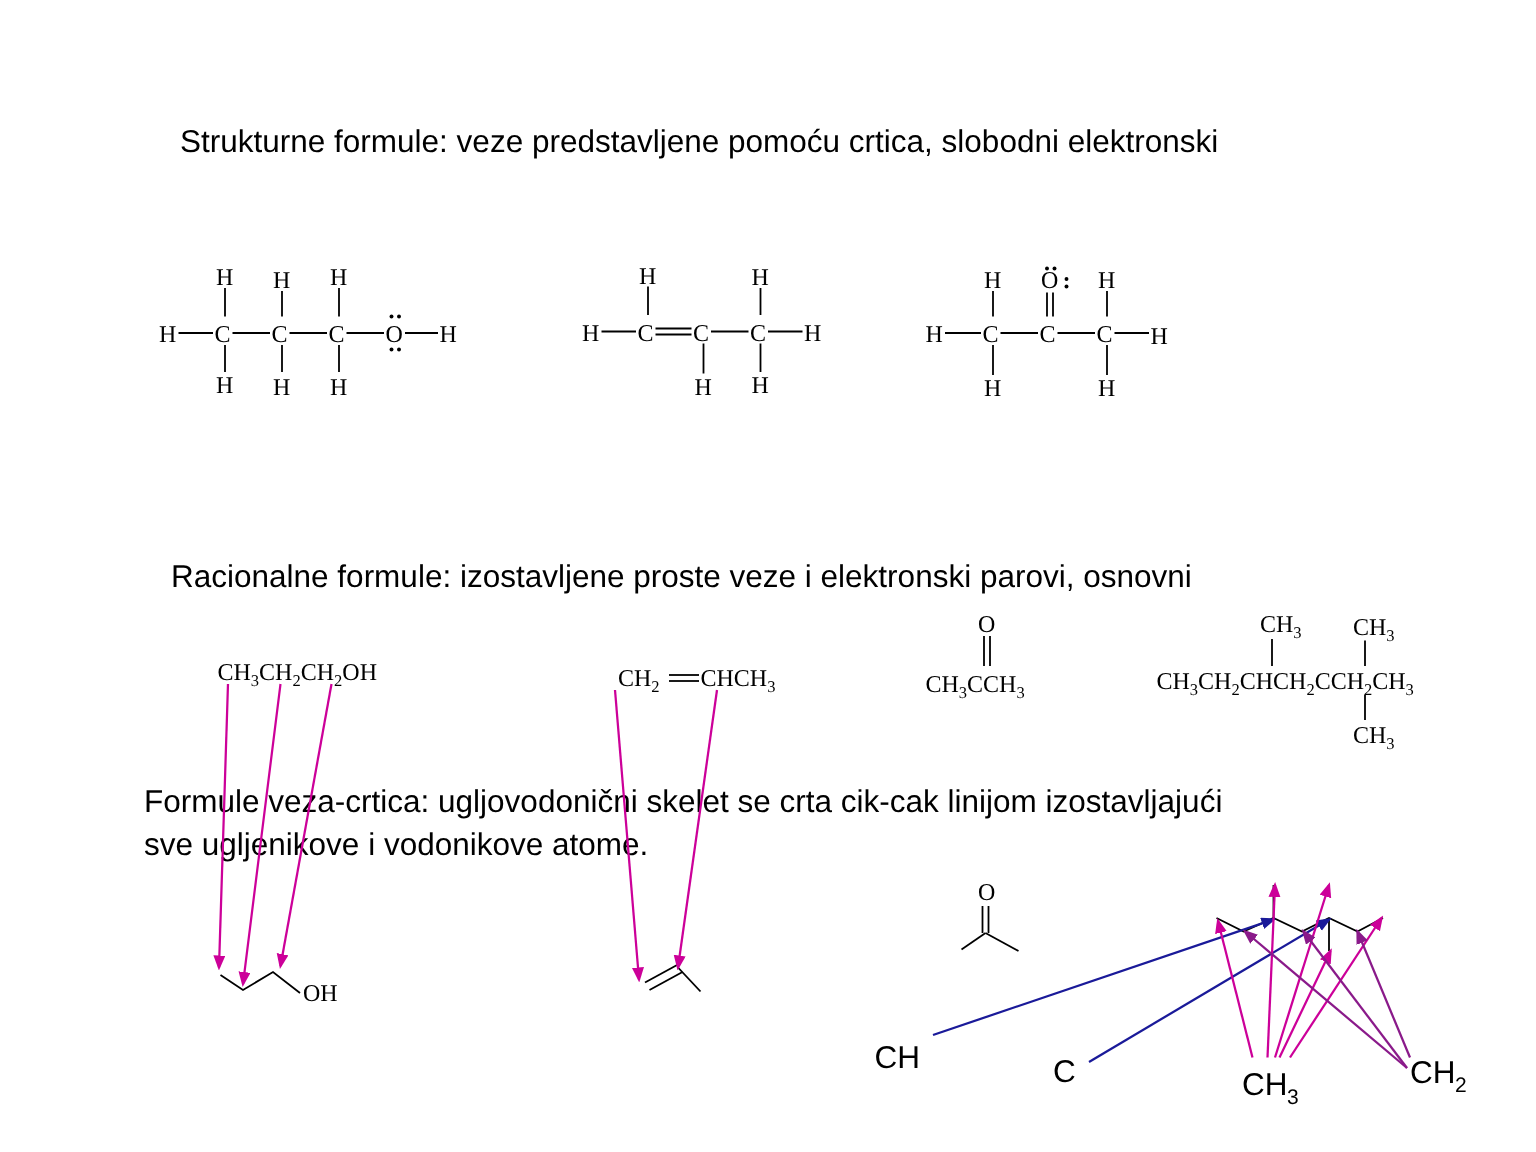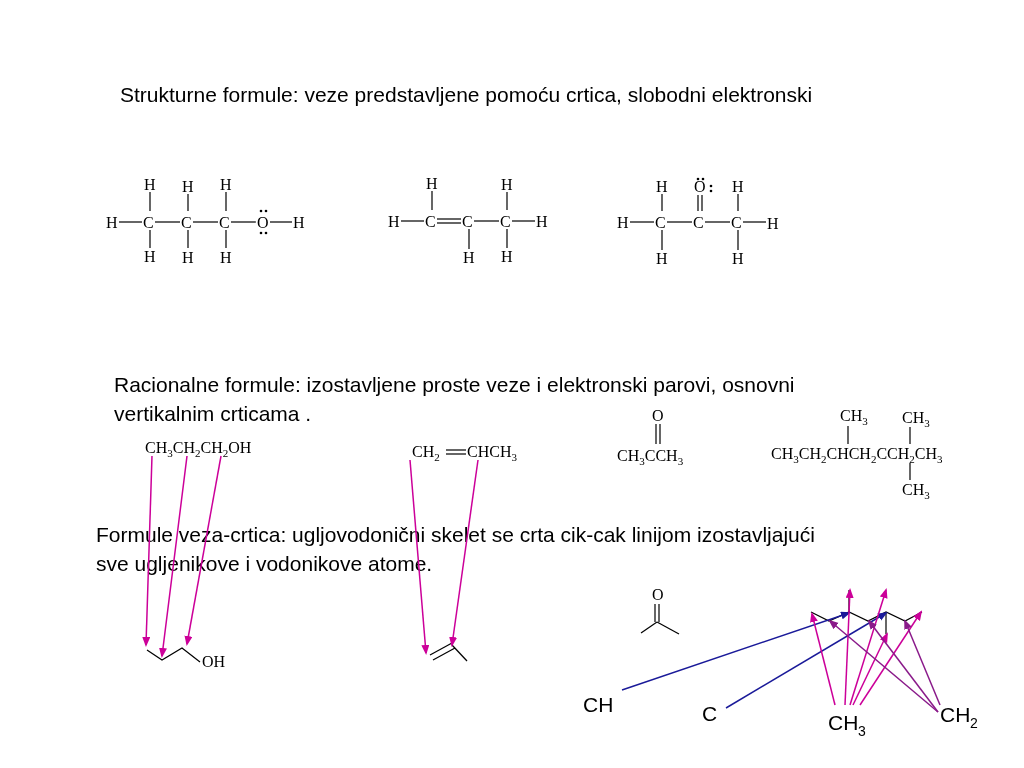--- a/index.html
+++ b/index.html
@@ -28,21 +28,20 @@
 </style>
 </head>
 <body>
 
 <div class="para" id="p1">
   <span>Strukturne formule: veze predstavljene pomoću crtica, slobodni elektronski</span>
 </div>
 
 <div class="para" id="p2">
   <span>Racionalne formule: izostavljene proste veze i elektronski parovi, osnovni</span>
-  <span>vertikalnim crticama .</span>
 </div>
 
 <div class="para" id="p3">
   <span>Formule veza-crtica: ugljovodonični skelet se crta cik-cak linijom izostavljajući</span>
   <span>sve ugljenikove i vodonikove atome.</span>
 </div>
 
 <svg id="art" width="1024" height="768" viewBox="0 0 1024 768" xmlns="http://www.w3.org/2000/svg">
   <defs>
     <marker id="mMag" markerWidth="10" markerHeight="10" refX="8" refY="4" orient="auto" markerUnits="userSpaceOnUse">

